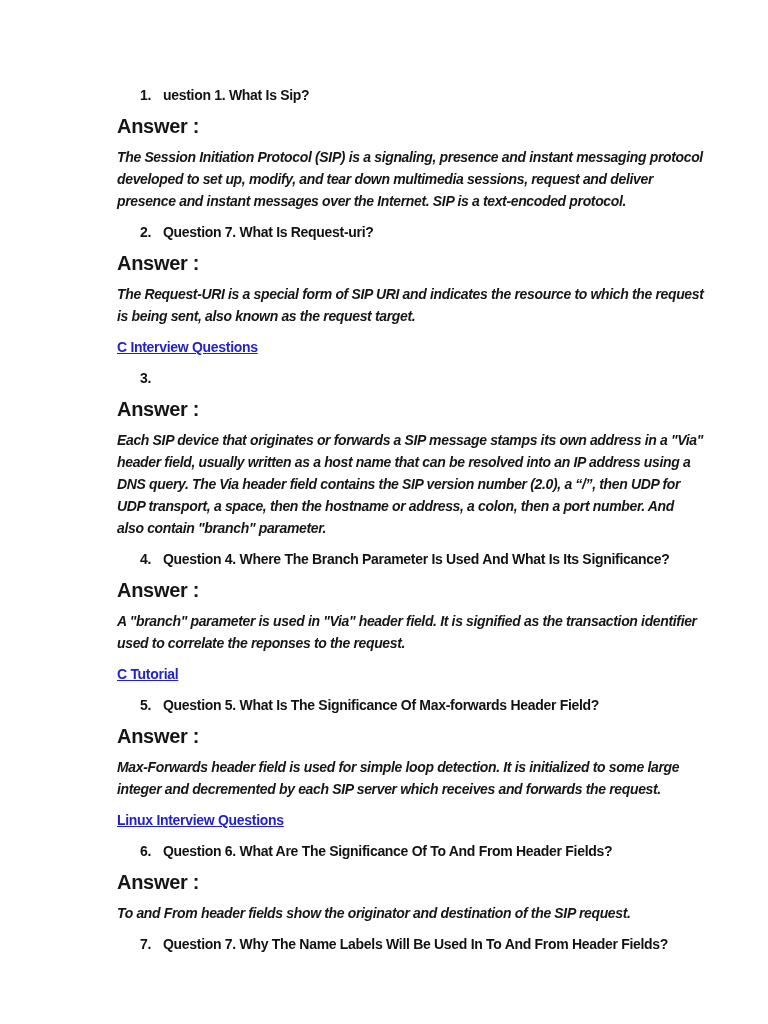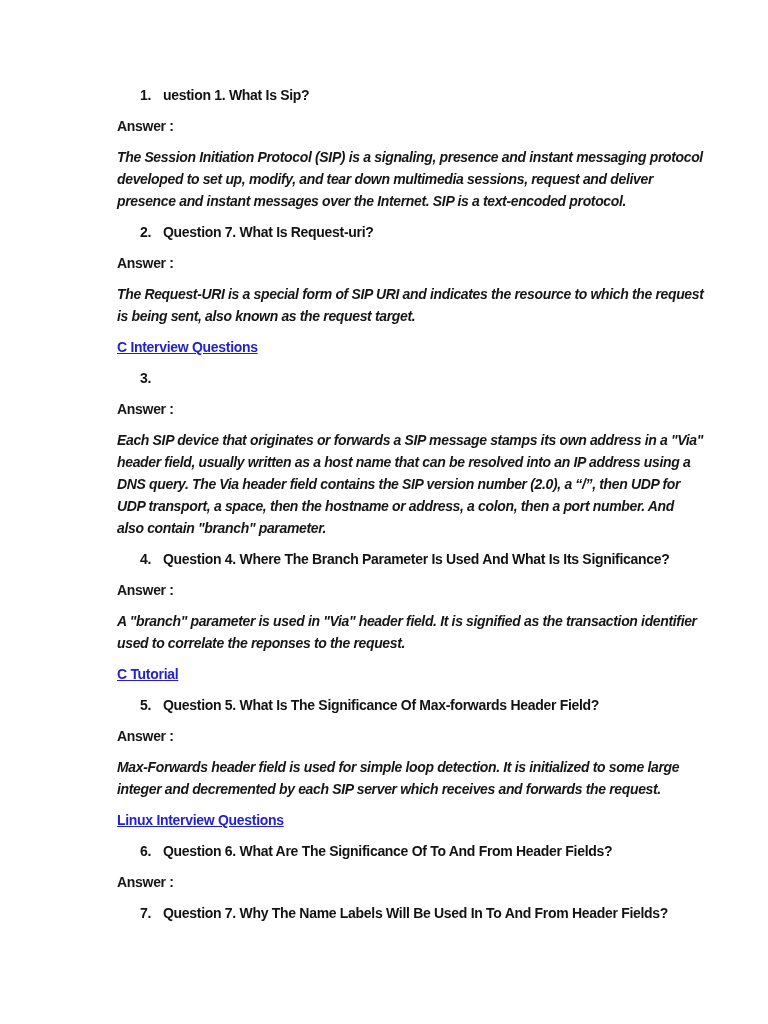--- a/index.html
+++ b/index.html
@@ -32,21 +32,21 @@
     white-space: nowrap;
   }
   .q-num {
     flex: none;
     width: 23px;
     margin-left: 23px;
   }
   .answer-label {
     margin: 0 0 9px 0;
     line-height: 22px;
-    font-size: 14px;
+    font-size: 20px;
     letter-spacing: -0.3px;
     color: #161616;
   }
   .answer-text {
     margin: 0 0 9px 0;
     line-height: 22px;
     font-size: 14px;
     letter-spacing: -0.35px;
     white-space: pre-line;
     color: #161616;
@@ -124,20 +124,21 @@
 integer and decremented by each SIP server which receives and forwards the request.</p>
     <p class="link-line"><a class="doc-link">Linux Interview Questions</a></p>
   </div>
 
   <div class="qa-block">
     <div class="q-heading">
       <span class="q-num">6.</span>
       <span class="q-text">Question 6. What Are The Significance Of To And From Header Fields?</span>
     </div>
     <p class="answer-label">Answer :</p>
+    <p class="answer-text">To and From header fields show the originator and destination of the SIP request.</p>
   </div>
 
   <div class="qa-block">
     <div class="q-heading">
       <span class="q-num">7.</span>
       <span class="q-text">Question 7. Why The Name Labels Will Be Used In To And From Header Fields?</span>
     </div>
   </div>
 
 </div>

